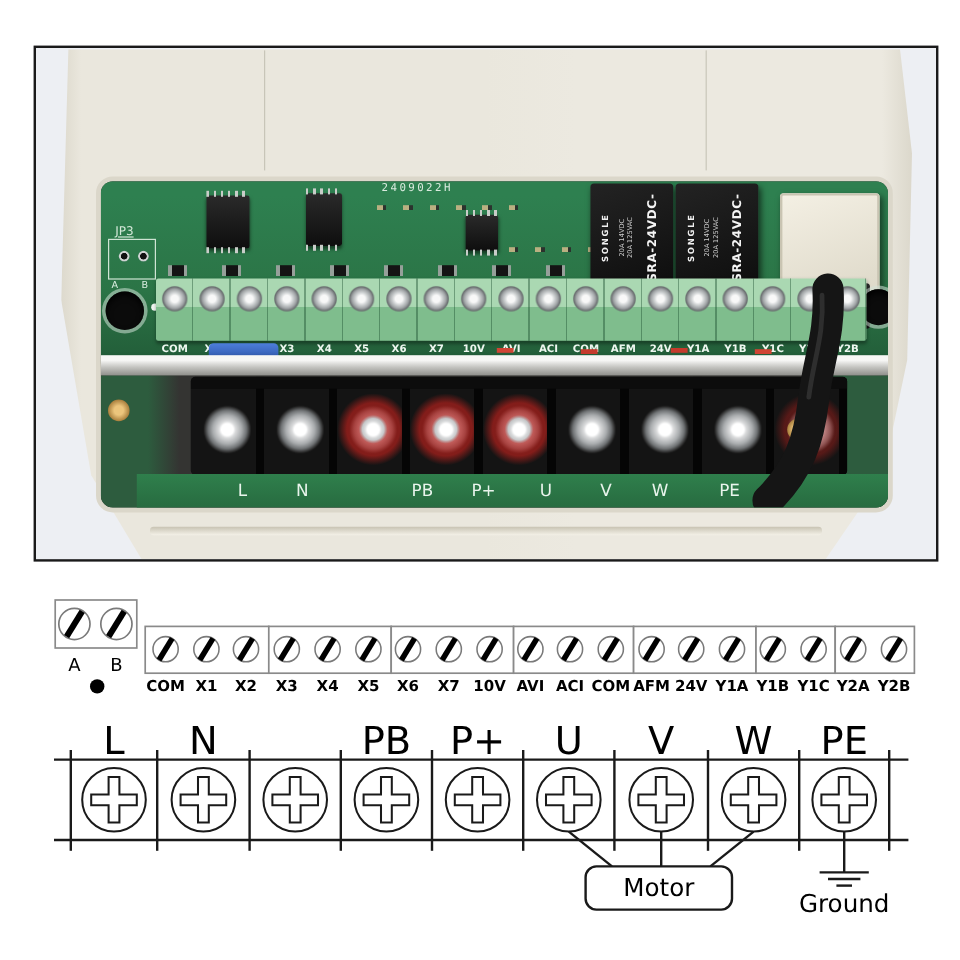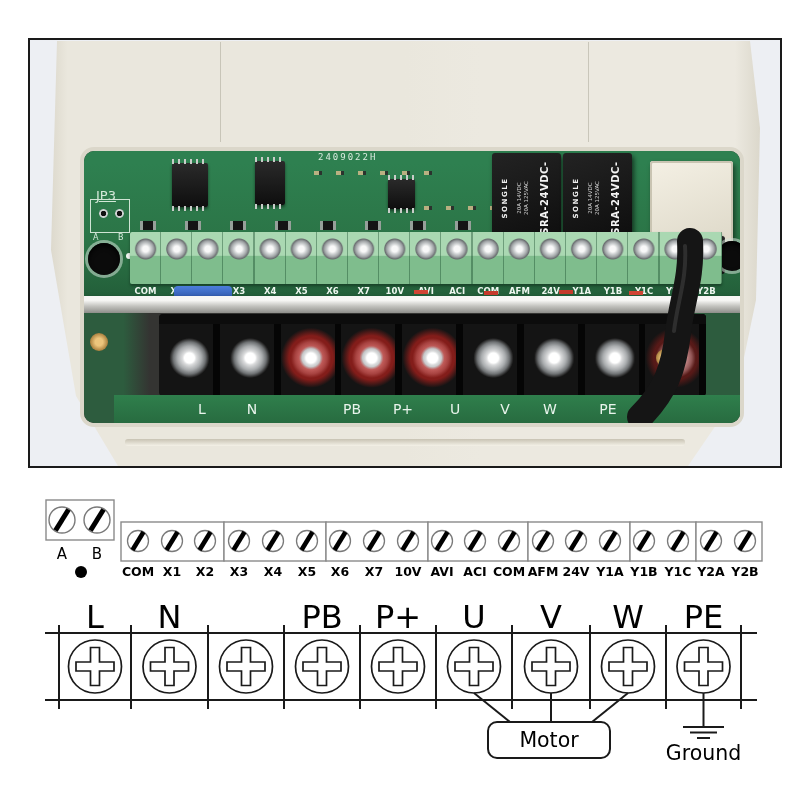--- a/index.html
+++ b/index.html
@@ -20,21 +20,21 @@
       background:linear-gradient(180deg,#555551 0 4%, #4a4a46 92%, #3c3c38 100%);
       border:4px solid #dbd7ca;box-sizing:content-box;overflow:hidden;
       box-shadow:inset 0 8px 16px rgba(0,0,0,.55), inset 0 -6px 10px rgba(0,0,0,.4);}
   .op-in{position:absolute;left:0;top:0;width:544px;height:272px;}
 
   .pcb{position:absolute;left:0;top:0;width:656px;height:152px;
       background:linear-gradient(180deg,#2e8050 0 8%,#2b7446 60%,#225c38 100%);}
   .board-mark{position:absolute;left:234px;top:1px;font-family:"DejaVu Sans Mono",monospace;
       font-size:9px;letter-spacing:2px;color:#d9ead e0;color:#d9eade;}
   .jp3-box{position:absolute;left:6px;top:48px;width:38px;height:32px;border:1px solid #cfe4d4;}
-  .jp3-label{position:absolute;left:12px;top:37px;font-size:13px;color:#d3e8d8;text-decoration:underline;}
+  .jp3-label{position:absolute;left:12px;top:37px;font-size:10px;color:#d3e8d8;text-decoration:underline;}
   .pad{position:absolute;top:9px;width:9px;height:9px;border-radius:50%;
       background:radial-gradient(circle,#111 0 2.5px,#cfd4d2 3px 4px,#9aa 4.5px);}
   .ab-lab{position:absolute;top:82px;font-size:8px;color:#d9ecdf;}
   .mount-hole{position:absolute;border-radius:50%;background:#0b0b0b;
       box-shadow:0 0 0 3px rgba(210,225,215,.55), inset 0 3px 5px rgba(0,0,0,.9);}
   .white-dot{position:absolute;left:42px;top:102px;width:6px;height:6px;border-radius:50%;background:#f2f6f2;}
 
   .ic{position:absolute;background:linear-gradient(180deg,#2a2a2a,#0e0e0e);border-radius:2px;
       box-shadow:0 2px 3px rgba(0,0,0,.5);}
   .ic:before,.ic:after{content:"";position:absolute;left:0;right:0;height:5px;

